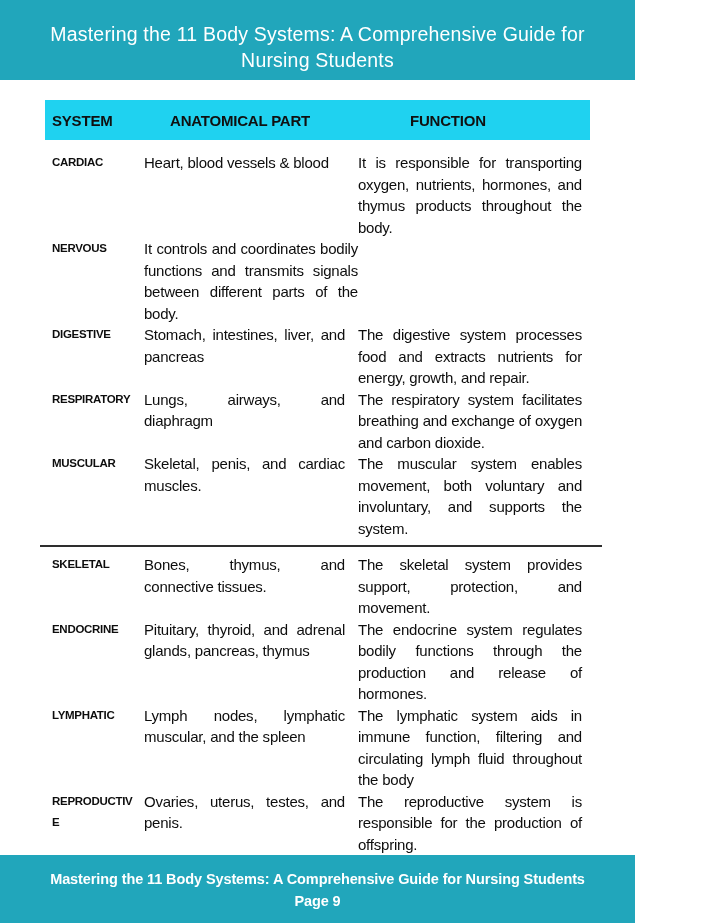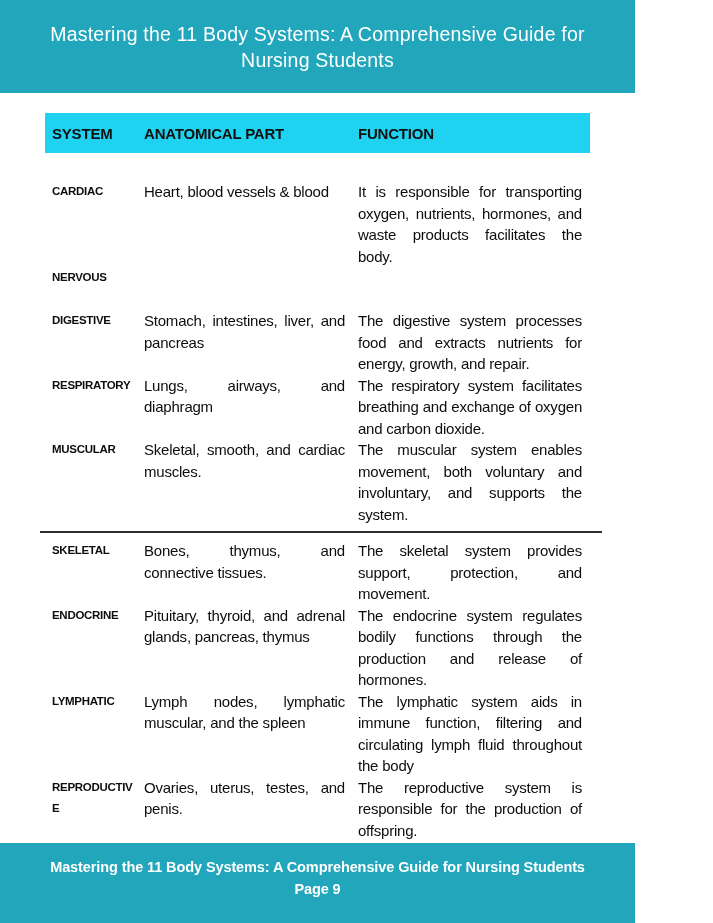--- a/index.html
+++ b/index.html
@@ -11,27 +11,27 @@
     font-family:"Liberation Sans",sans-serif;overflow:hidden;
   }
   .page{width:635px;height:923px;display:flex;flex-direction:column;background:var(--paper);}
   .band{background:var(--teal);color:#fff;text-align:center;box-sizing:border-box;}
   .band-top{height:93px;padding:21px 38px 0;}
   .band-top .title{font-size:19.5px;line-height:26px;font-weight:400;letter-spacing:.2px;}
   main{flex:1;padding:20px 45px 0;box-sizing:border-box;}
   .thead{
     background:var(--cyan);height:40px;display:grid;grid-template-columns:92px 214px 1fr;
     align-items:center;padding:0 8px 0 7px;box-sizing:content-box;
-    font-weight:700;font-size:15px;letter-spacing:-0.2px;color:var(--ink);
+    font-weight:700;font-size:15px;letter-spacing:-0.2px;color:var(--ink);gap:26px;
   }
   .tr{
     display:grid;grid-template-columns:92px 214px 1fr;
     padding:0 8px 0 7px;min-height:43px;align-items:start;
   }
-  .thead + .tr{margin-top:28px;}
+  .thead + .tr{margin-top:12px;}
   .td{font-size:15px;line-height:21.5px;color:#0d0d0d;letter-spacing:-0.22px;}
   .td.c1{
     font-weight:700;font-size:11.5px;letter-spacing:-0.3px;line-height:21.5px;
     word-break:break-all;padding-right:11px;box-sizing:border-box;
   }
   .td.c2{text-align:justify;padding-right:13px;box-sizing:border-box;}
   .td.c3{text-align:justify;}
   .divider{height:2px;background:var(--line);margin:6px -12px 0 -5px;}
   .divider + .tr{margin-top:7px;}
   .band-bottom{height:80px;padding-top:13px;}
@@ -50,42 +50,43 @@
 
     <div class="thead">
       <div class="th">SYSTEM</div>
       <div class="th">ANATOMICAL PART</div>
       <div class="th">FUNCTION</div>
     </div>
 
     <div class="tr">
       <div class="td c1">CARDIAC</div>
       <div class="td c2">Heart, blood vessels &amp; blood</div>
-      <div class="td c3">It is responsible for transporting oxygen, nutrients, hormones, and waste products facilitates the body.</div>
+      <div class="td c3">It is responsible for transporting oxygen, nutrients, hormones, and thymus products throughout the body.</div>
     </div>
 
     <div class="tr">
       <div class="td c1">NERVOUS</div>
+      <div class="td c3">It controls and coordinates bodily functions and transmits signals between different parts of the body.</div>
     </div>
 
     <div class="tr">
       <div class="td c1">DIGESTIVE</div>
       <div class="td c2">Stomach, intestines, liver, and pancreas</div>
       <div class="td c3">The digestive system processes food and extracts nutrients for energy, growth, and repair.</div>
     </div>
 
     <div class="tr">
       <div class="td c1">RESPIRATORY</div>
       <div class="td c2">Lungs, airways, and diaphragm</div>
       <div class="td c3">The respiratory system facilitates breathing and exchange of oxygen and carbon dioxide.</div>
     </div>
 
     <div class="tr">
       <div class="td c1">MUSCULAR</div>
-      <div class="td c2">Skeletal, smooth, and cardiac muscles.</div>
+      <div class="td c2">Skeletal, penis, and cardiac muscles.</div>
       <div class="td c3">The muscular system enables movement, both voluntary and involuntary, and supports the system.</div>
     </div>
 
     <div class="divider"></div>
 
     <div class="tr">
       <div class="td c1">SKELETAL</div>
       <div class="td c2">Bones, thymus, and connective tissues.</div>
       <div class="td c3">The skeletal system provides support, protection, and movement.</div>
     </div>

